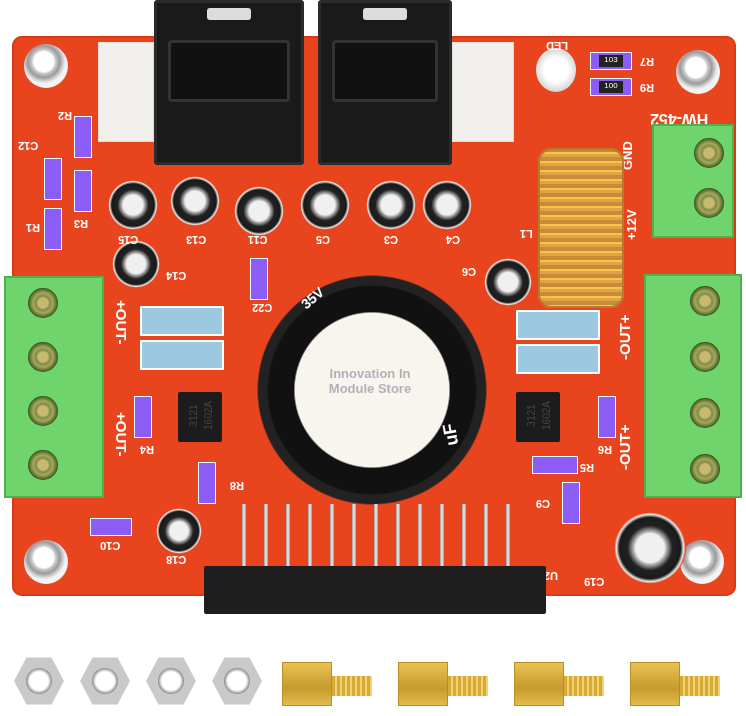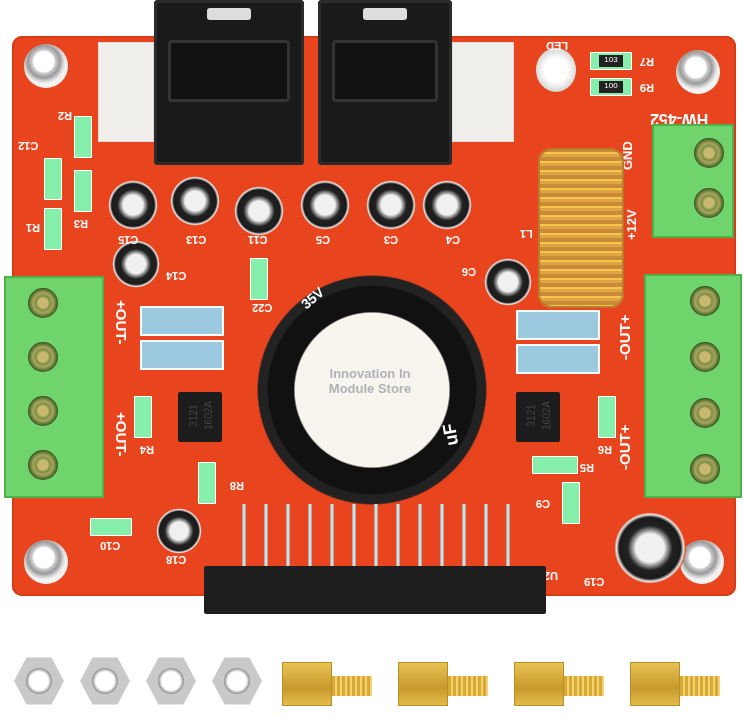--- a/index.html
+++ b/index.html
@@ -11,21 +11,21 @@
   .jack .inner { position:absolute; left:14px; top:40px; right:14px; height:56px; border:3px solid #333; border-radius:4px; background:#111; }
   .jack .slot { position:absolute; left:50%; top:8px; width:44px; height:12px; transform:translateX(-50%); background:#ddd; border-radius:3px; }
   .jst { background:#f1efeb; border:1px solid #ddd; }
   .cap { border-radius:50%; background:radial-gradient(circle at 50% 50%, #f0f0f0 0 28%, #9f9f9f 34%, #222 44%, #1a1a1a 60%, #e7e7e7 66%, #e8451e 70%); }
   .silk { color:#ffffff; font-size:11px; font-weight:bold; white-space:nowrap; }
   .term { background:#6ed46b; border:2px solid #4db24a; }
   .screw { width:30px; height:30px; border-radius:50%; background:radial-gradient(circle, #c8b870 0 5px, #7d8f45 7px, #a9a55d 10px, #4a6a2a 14px, #2f4c1e 15px); }
   .ic { background:#1c1c1c; border-radius:2px; }
   .ic-text { color:#444; font-size:10px; transform:rotate(-90deg); }
   .blue { background:#9cc8e0; border:2px solid #ffffff; }
-  .smd { background:#86efac; border:1px solid #fff; }
+  .smd { background:#8b5cf6; border:1px solid #fff; }
   .res-body { background:#222; color:#fff; font-size:8px; text-align:center; }
   .toroid { border-radius:14px; background:repeating-linear-gradient(180deg, #c98b3a 0 4px, #f6c64a 4px 6px, #e0a444 6px 9px); box-shadow: inset 0 0 0 2px #b87a2d; }
   .bigcap { border-radius:50%; background:radial-gradient(circle at 50% 50%, #f7f5ee 0 46%, #111 47% 62%, #222 63% 68%, #e8451e 69%); }
   .header { background:#1e1e1e; border-radius:2px; }
   .pin { width:4px; background:linear-gradient(90deg,#999,#eee,#999); }
   .nut { width:50px; height:50px; background:#c9c9c9; clip-path:polygon(25% 3%,75% 3%,100% 50%,75% 97%,25% 97%,0 50%); }
   .nut .hole2 { position:absolute; left:12px; top:12px; width:26px; height:26px; border-radius:50%; background:radial-gradient(circle,#fff 0 50%,#8d8d8d 70%,#e0e0e0 100%); }
   .standoff-hex { width:48px; height:42px; background:linear-gradient(180deg,#e9c253,#c79a2e 60%,#e3bb4a); border:1px solid #b88f25; }
   .standoff-thread { width:40px; height:20px; background:repeating-linear-gradient(90deg,#d7aa33 0 3px,#f1d277 3px 5px); }
   .watermark { color:rgba(120,120,140,0.55); font-size:13px; font-weight:bold; text-align:center; }

